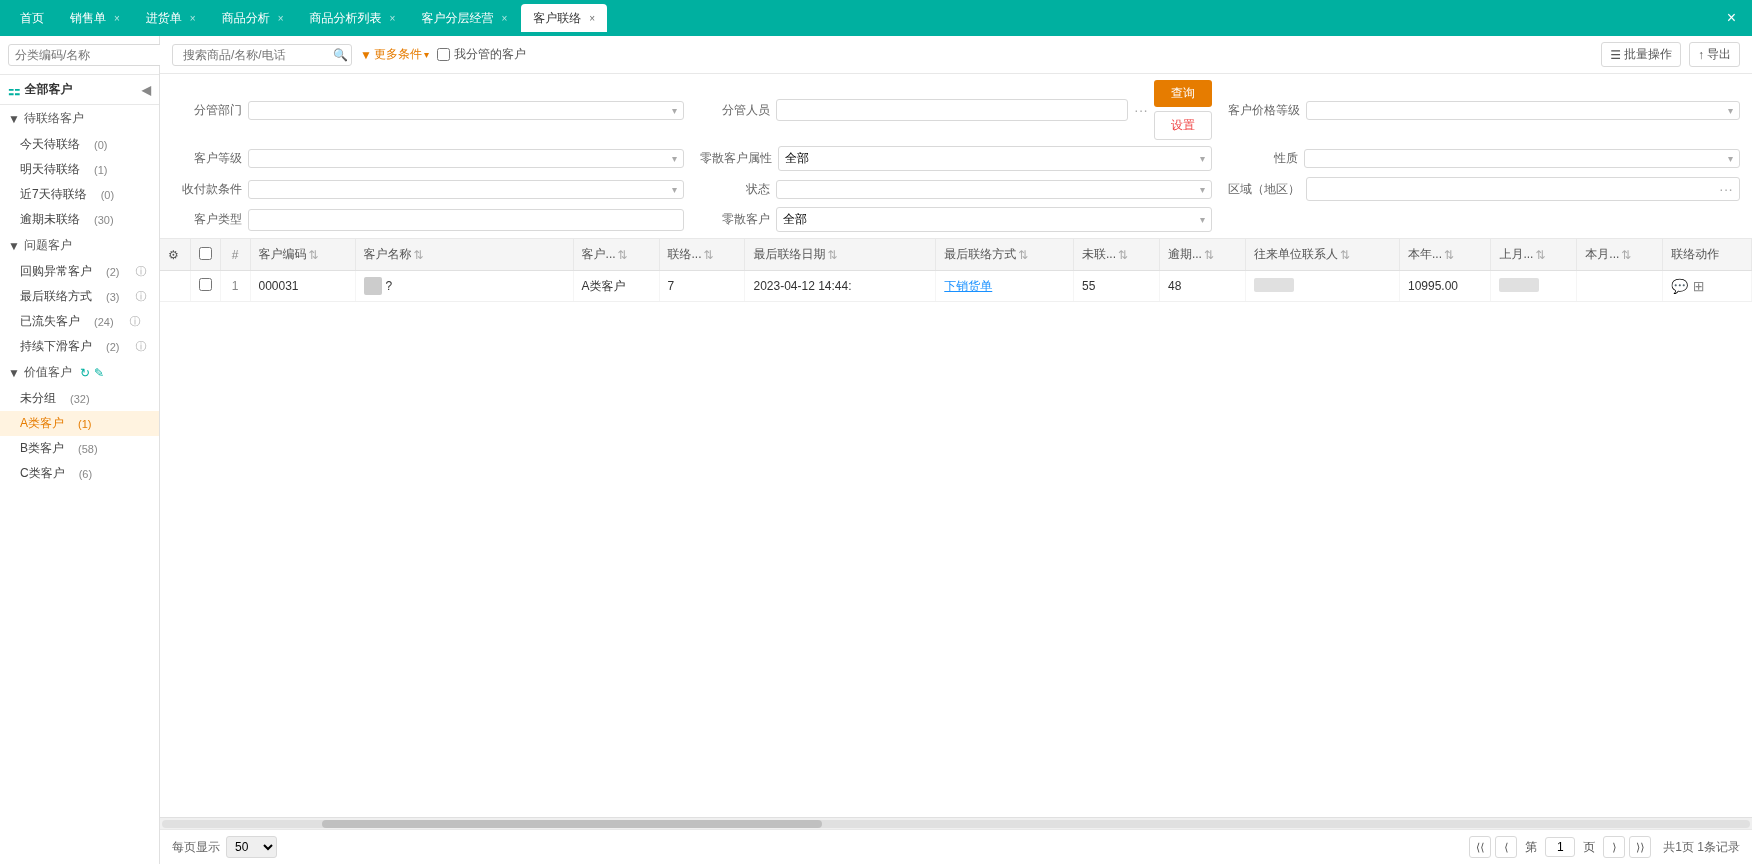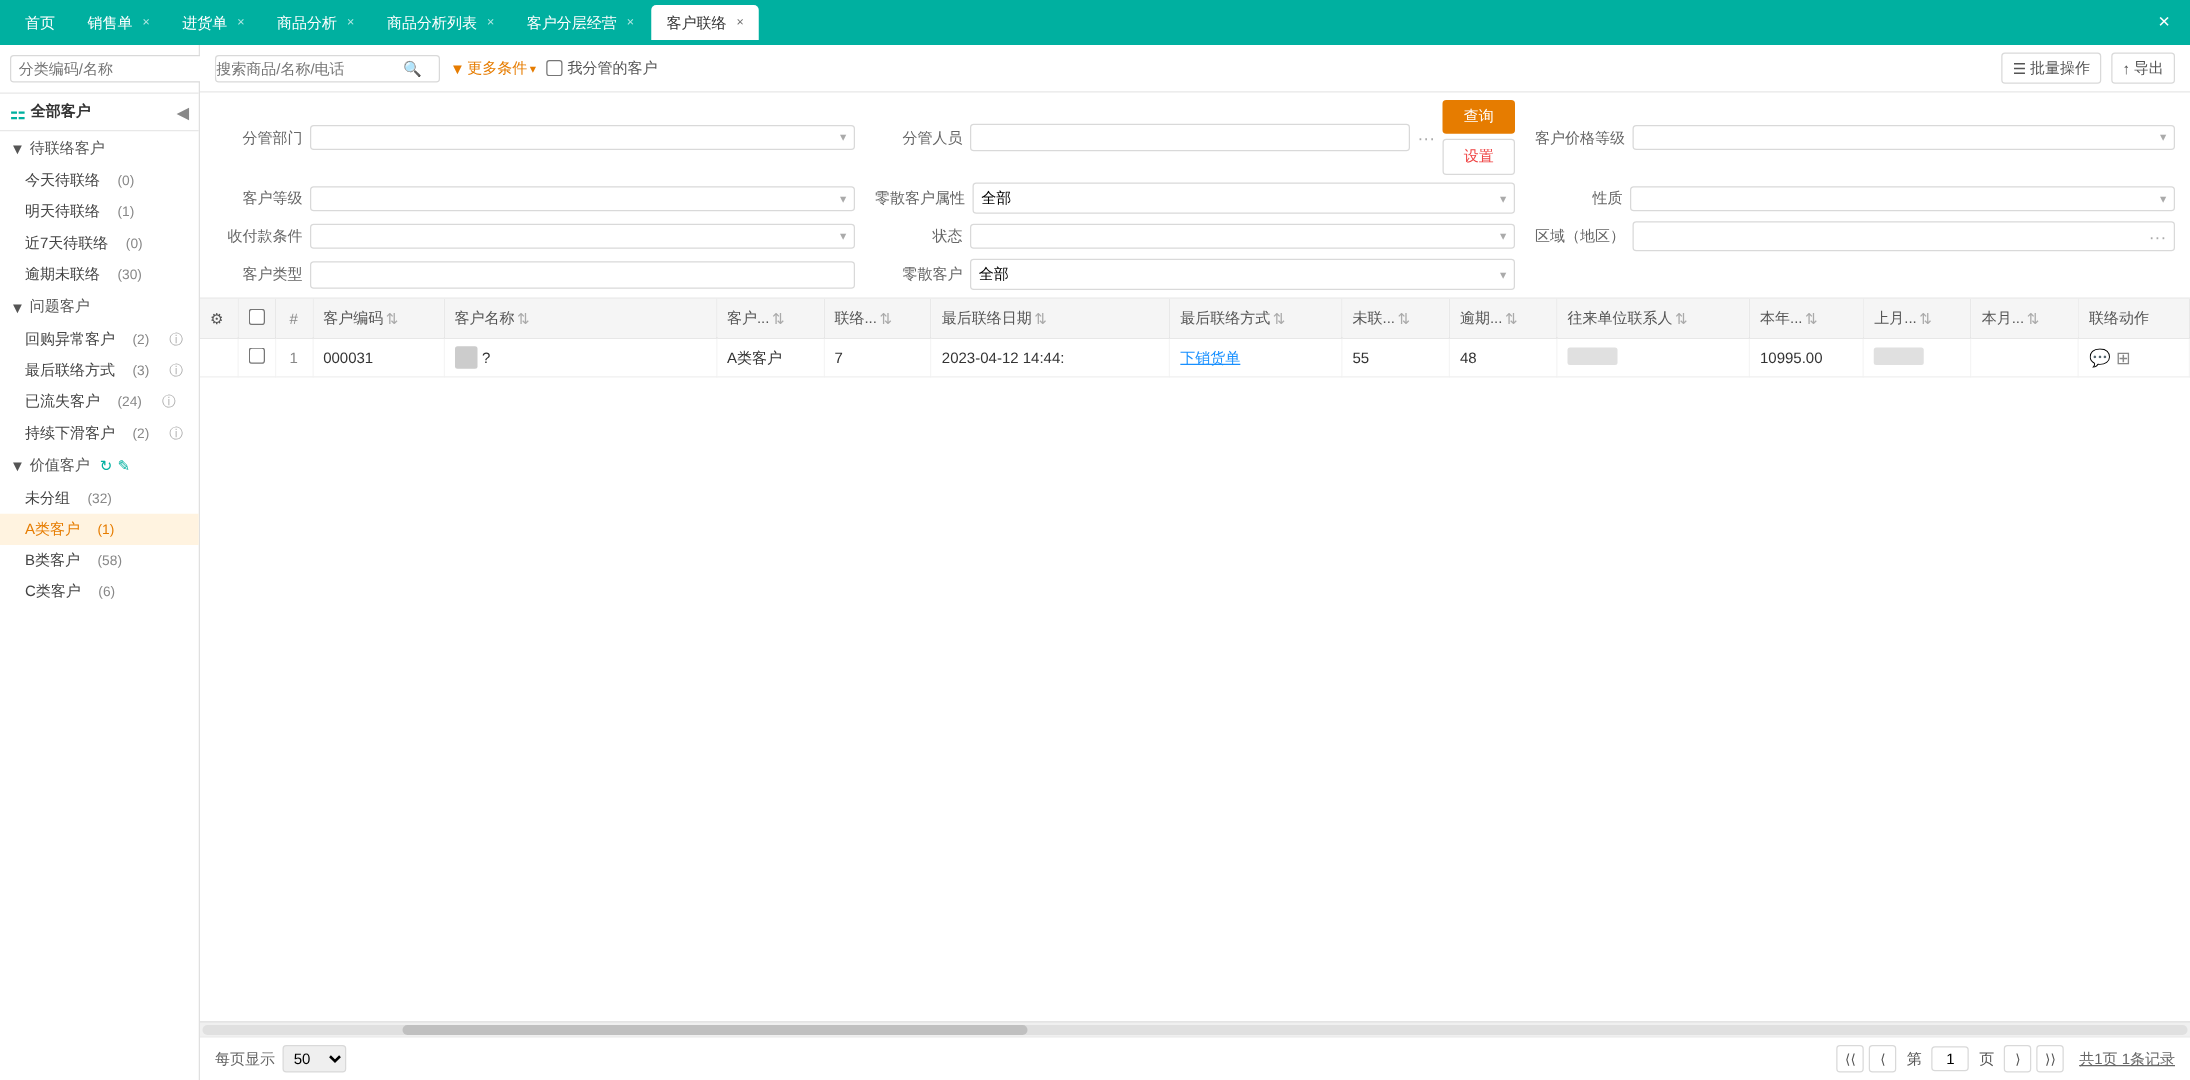--- a/index.html
+++ b/index.html
@@ -127,21 +127,21 @@
       align-items: center;
       gap: 8px;
       border-bottom: 1px solid #e8e8e8;
       flex-shrink: 0;
     }
     .filter-search {
       display: flex;
       align-items: flex-end;
       border: 1px solid #d9d9d9;
       border-radius: 3px;
-      padding: 3px 0;
+      padding: 3px 10px;
       width: 180px;
     }
     .filter-search input { border: none; outline: none; font-size: 12px; width: 150px; }
     .filter-more {
       display: flex;
       align-items: center;
       gap: 2px;
       color: #e67c00;
       cursor: pointer;
       font-size: 12px;
@@ -317,21 +317,21 @@
       color: #555;
     }
     .page-input {
       width: 30px;
       border: 1px solid #d9d9d9;
       border-radius: 3px;
       padding: 2px 4px;
       text-align: center;
       font-size: 12px;
     }
-    .page-total { color: #666; margin-left: 8px; text-decoration: underline; }
+    .page-total { color: #666; margin-left: 8px; }
 
     .checkbox-cell { width: 30px; text-align: center; }
     .index-cell { width: 30px; text-align: center; color: #888; }
 
     .settings-icon-cell { width: 30px; }
     
     .action-icons { display: flex; gap: 4px; }
     .action-icon { color: #888; cursor: pointer; font-size: 14px; }
 
     .customer-name-cell { display: flex; align-items: center; gap: 4px; }

